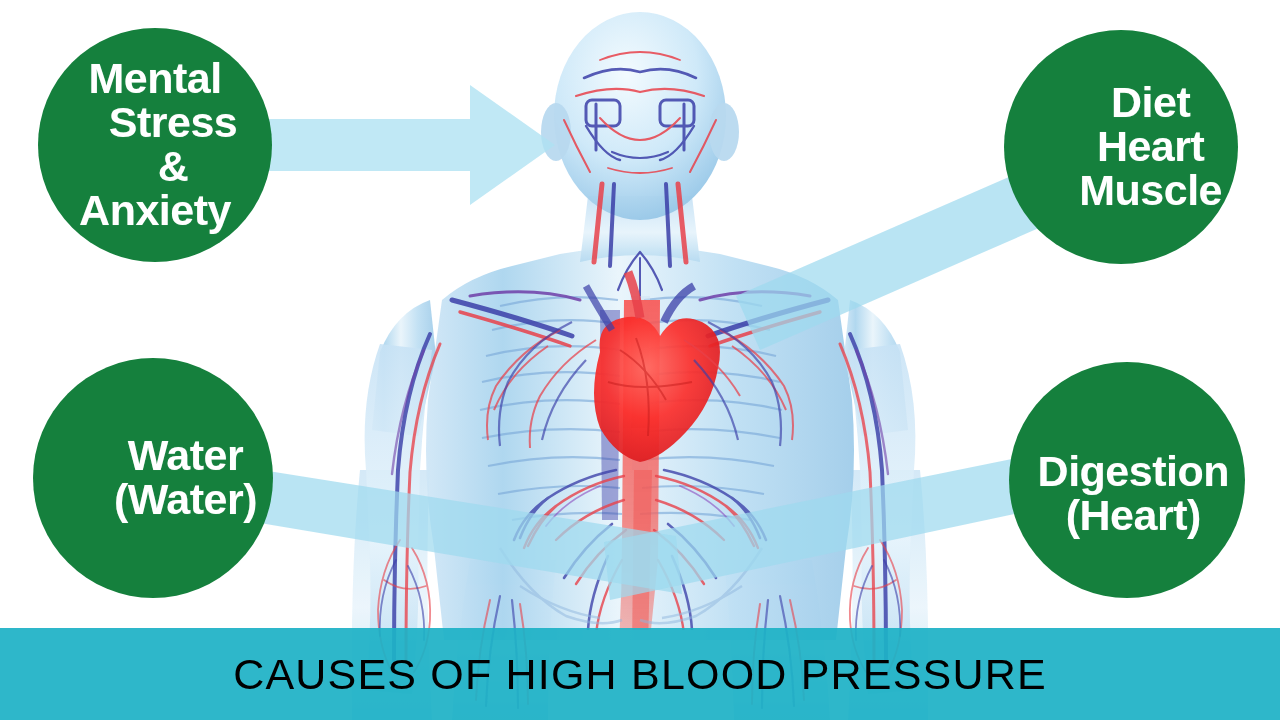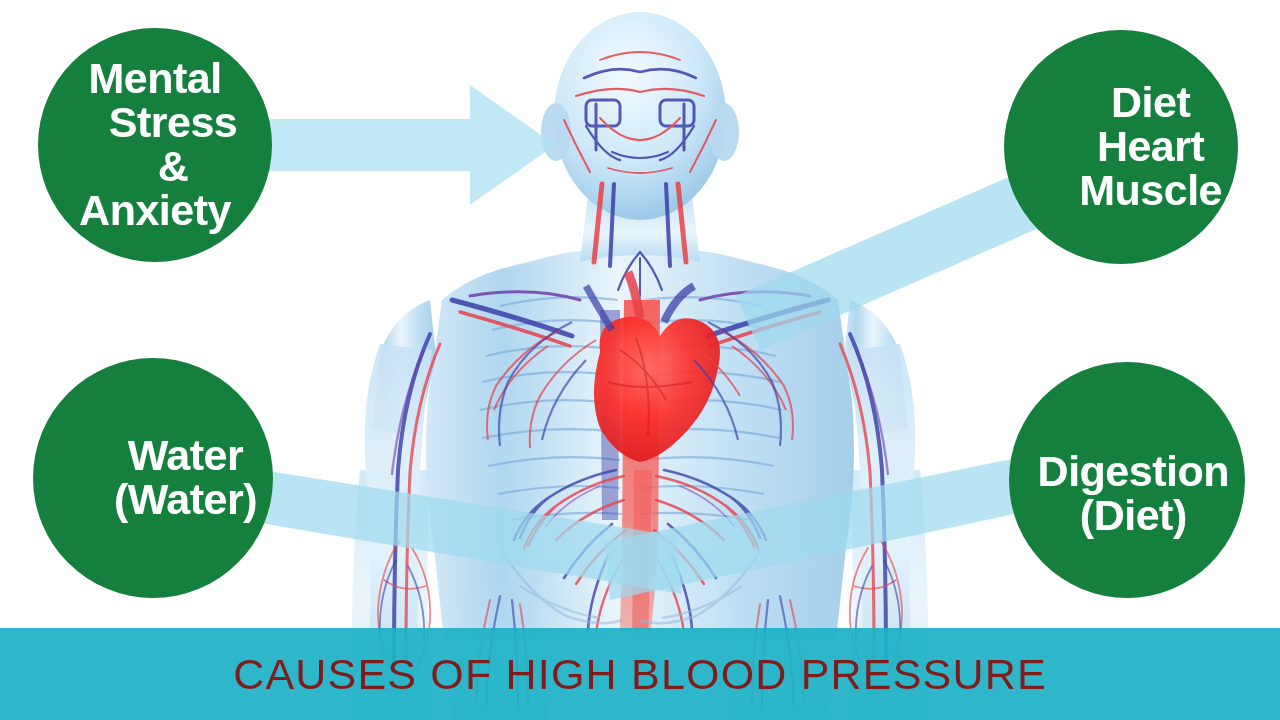--- a/index.html
+++ b/index.html
@@ -37,21 +37,21 @@
   #b-br{left:1009px;top:362px;width:236px;height:236px;font-size:43px;}
 
   
   .banner{
     position:absolute;left:0;top:628px;width:1280px;height:92px;
     background:rgba(30,178,198,0.93);
     z-index:8;
     display:flex;align-items:center;justify-content:center;
   }
   .banner-text{
-    color:#7f1d1d;
+    color:#000000;
     font-size:43px;
     font-weight:400;
     letter-spacing:1.2px;
     white-space:nowrap;
     font-family:"Liberation Sans","DejaVu Sans",sans-serif;
   }
 </style>
 </head>
 <body>
 
@@ -331,21 +331,21 @@
   <div class="bubble" id="b-bl">
     <span>
       <span style="display: block;">Water</span>
       <span style="display: block;">(Water)</span>
     </span>
   </div>
 
   <div class="bubble" id="b-br">
     <span>
       <span style="display: block; margin-top: 27px;">Digestion</span>
-      <span style="display: block;">(Diet)</span>
+      <span style="display: block;">(Heart)</span>
     </span>
   </div>
 
   <div class="banner">
     <div class="banner-text">CAUSES OF HIGH BLOOD PRESSURE</div>
   </div>
 
 </div>
 
 </body></html>

